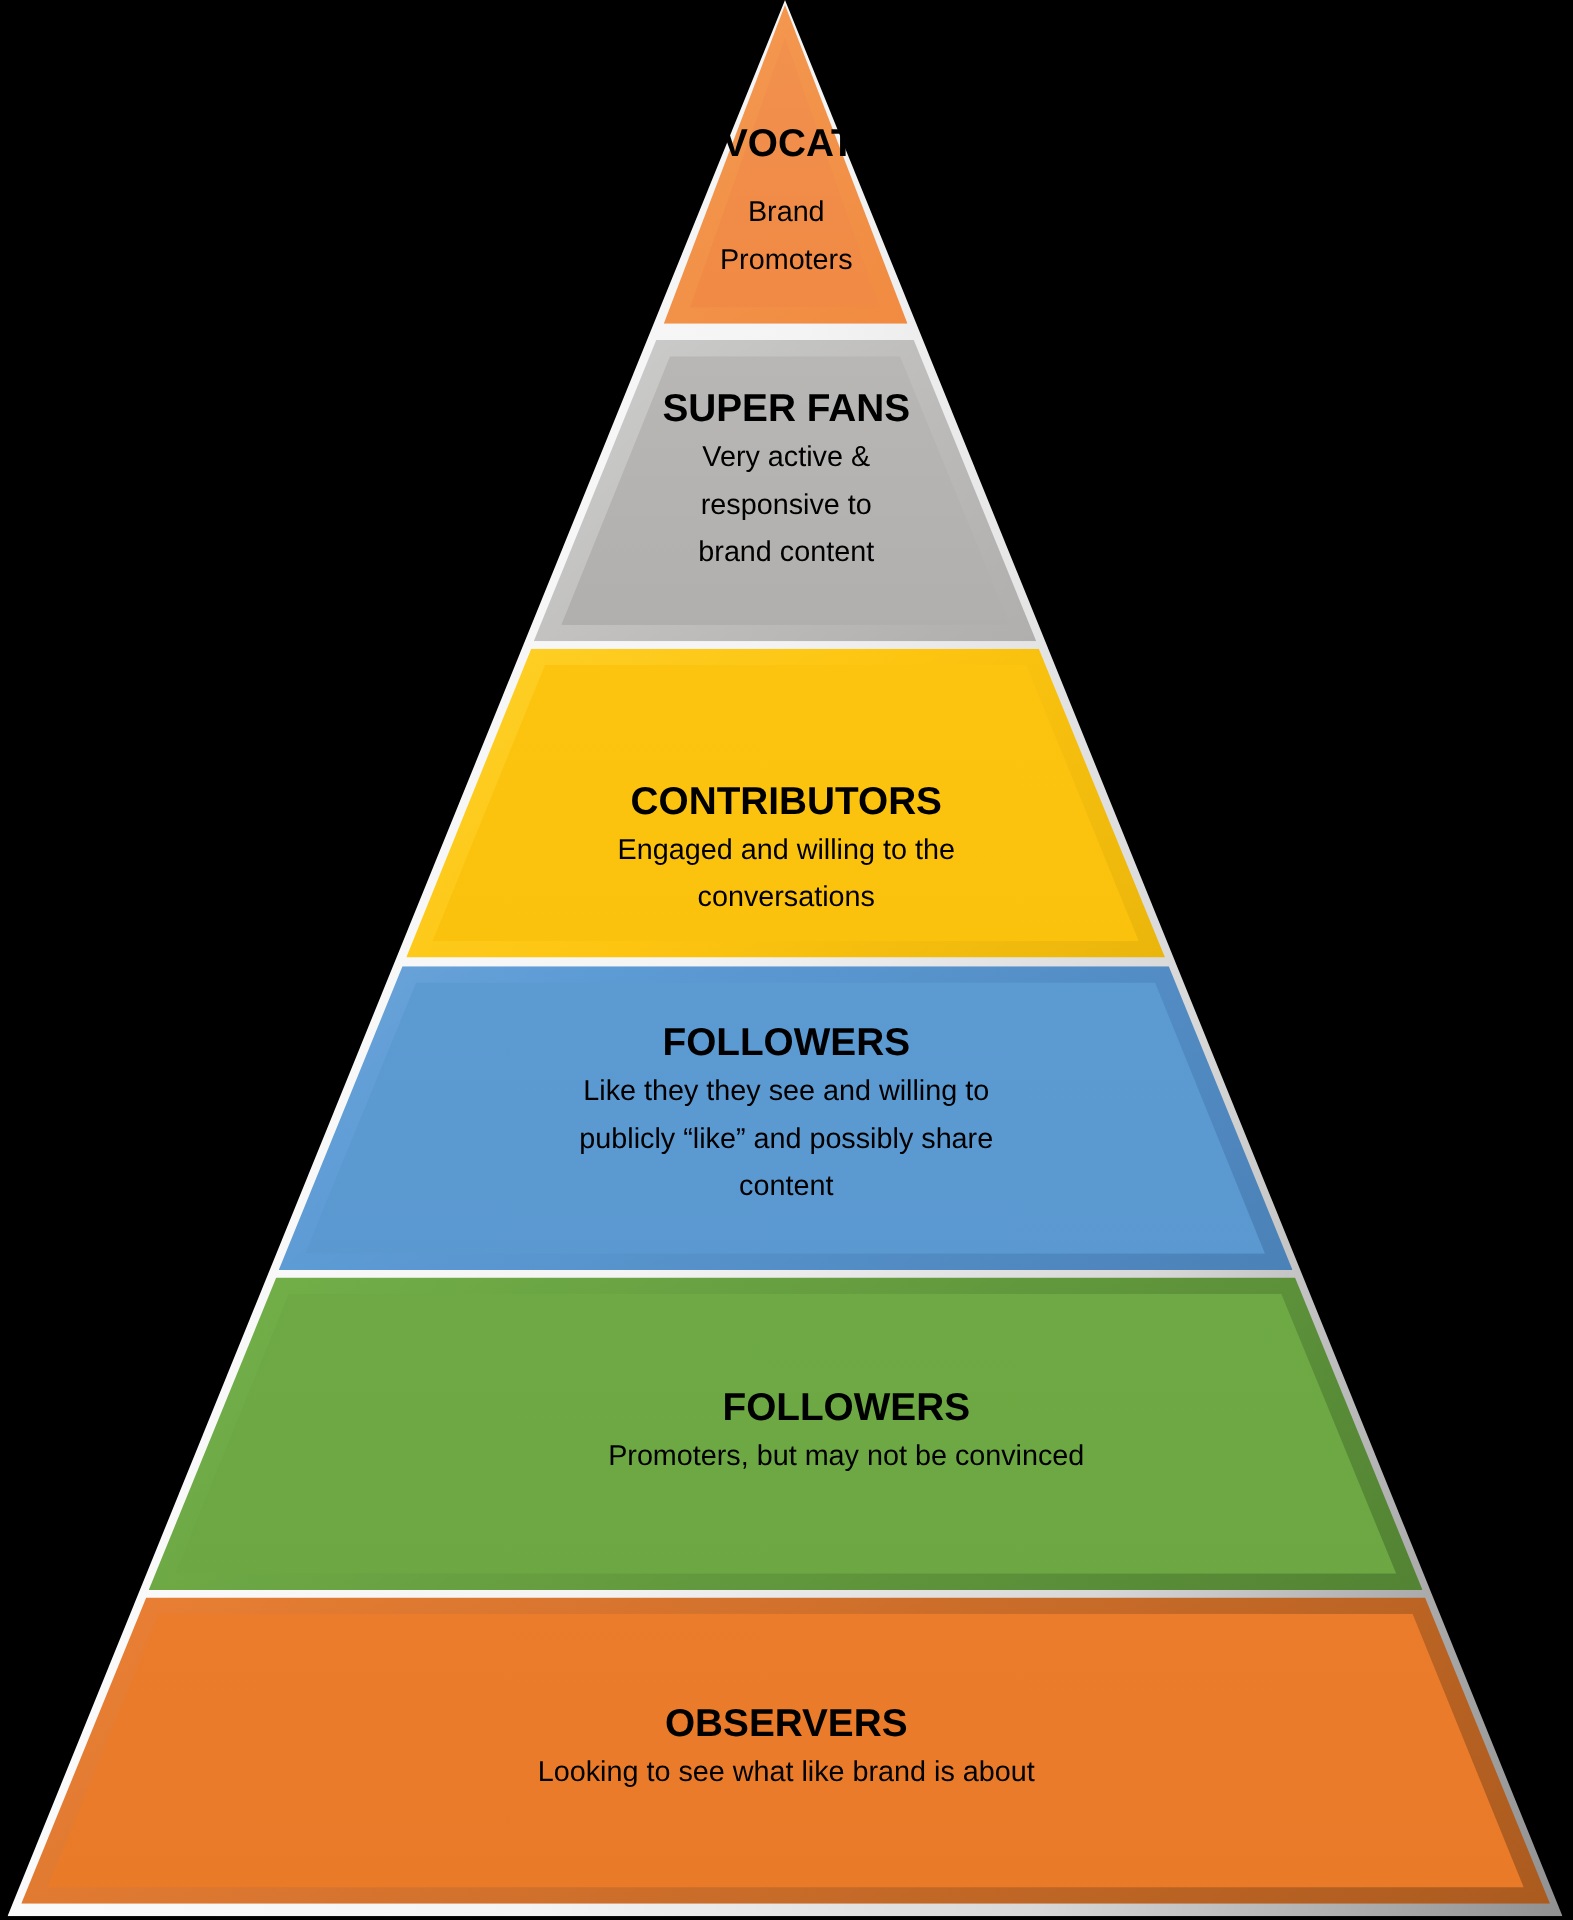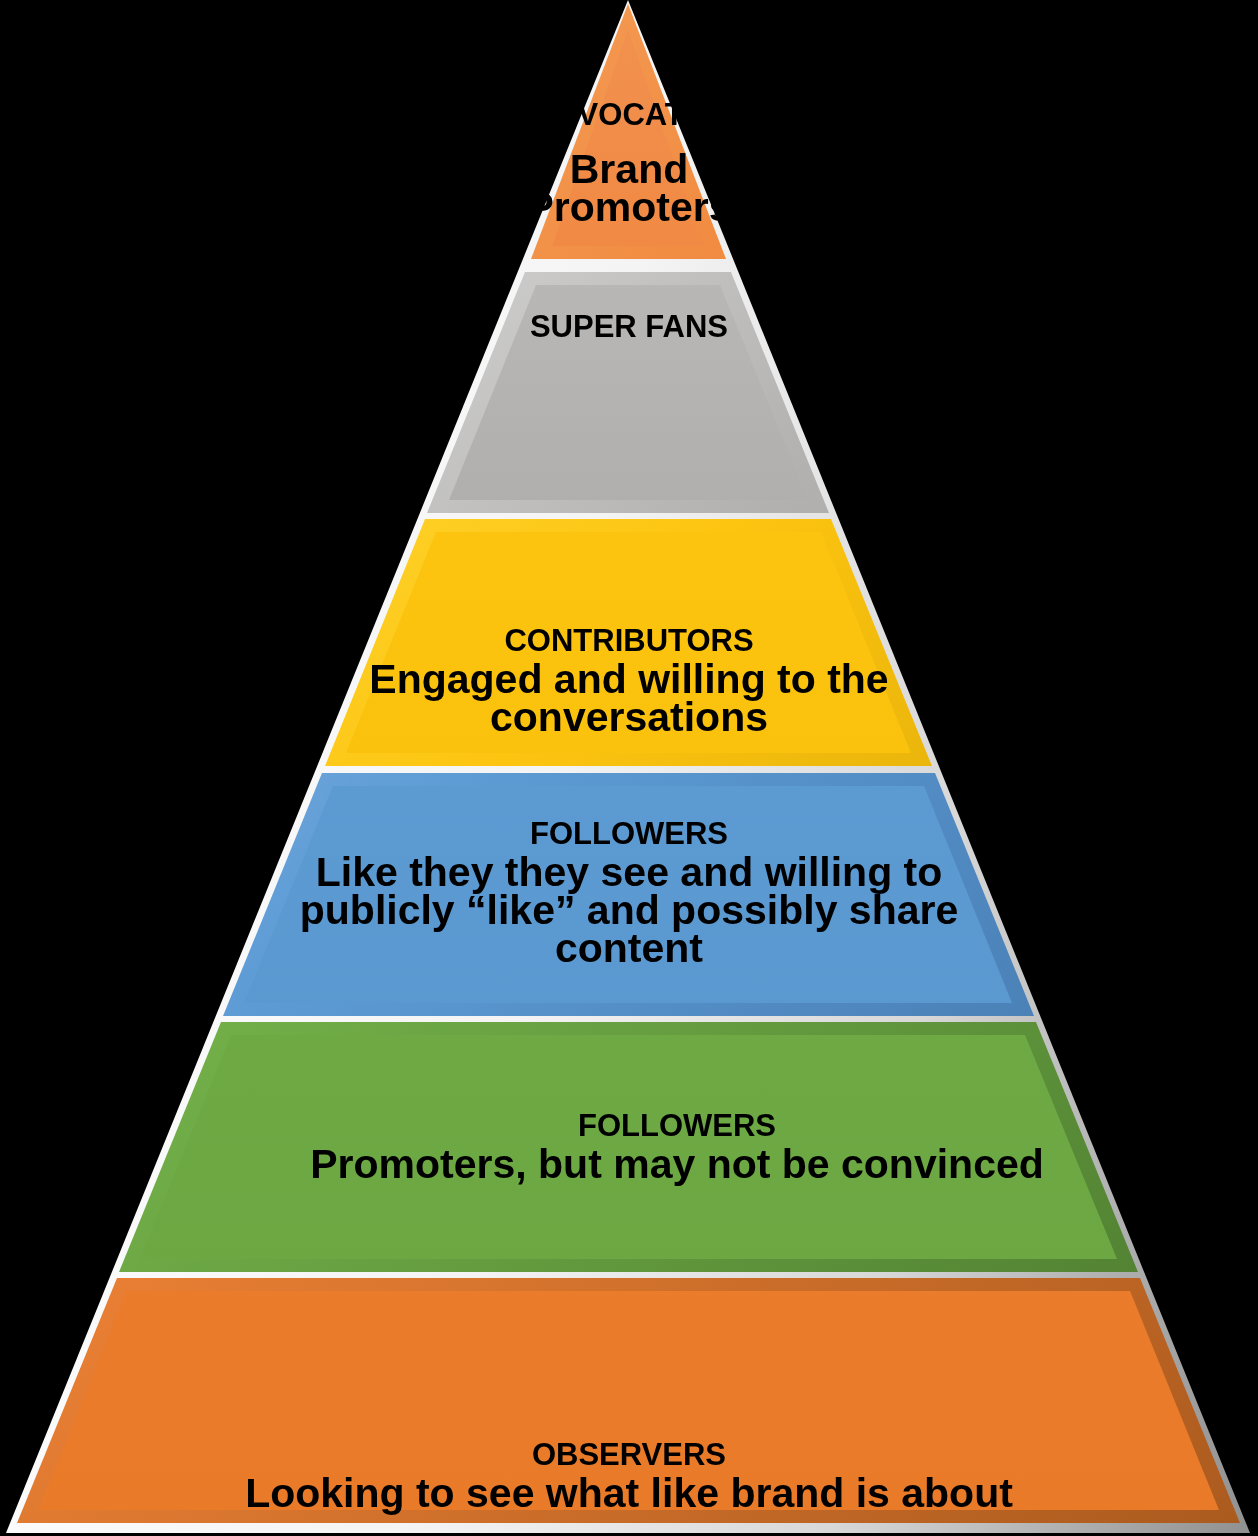--- a/index.html
+++ b/index.html
@@ -62,32 +62,32 @@
     text-align: center;
     color: #000000;
     z-index: 5;
   }
   .label-title {
     font-size: 31px;
     font-weight: 700;
     line-height: 38px;
   }
   .label-desc {
-    font-size: 41px;
-    font-weight: 700;
+    font-size: 23px;
+    font-weight: 400;
     line-height: 38px;
     white-space: pre-line;
   }
   .label-1 { top: 96px; }
   .label-1 .label-desc { margin-top: 16px; }
   .label-2 { top: 308px; }
   .label-3 { top: 582px; margin-top: 40px; }
   .label-4 { top: 815px; }
   .label-5 { top: 1107px; margin-left: 48px; }
-  .label-6 { top: 1436px; }
+  .label-6 { top: 1360px; }
 </style>
 </head>
 <body>
 
 <div class="stage">
 
   <div class="shape outline"></div>
 
   <div class="shape f1"></div>
   <div class="shape c1"></div>
@@ -108,20 +108,23 @@
   <div class="shape c6"></div>
 
   <div class="label label-1">
     <div class="label-title">ADVOCATES</div>
     <div class="label-desc">Brand
 Promoters</div>
   </div>
 
   <div class="label label-2">
     <div class="label-title">SUPER FANS</div>
+    <div class="label-desc">Very active &amp;
+responsive to
+brand content</div>
   </div>
 
   <div class="label label-3">
     <div class="label-title">CONTRIBUTORS</div>
     <div class="label-desc">Engaged and willing to the
 conversations</div>
   </div>
 
   <div class="label label-4">
     <div class="label-title">FOLLOWERS</div>

